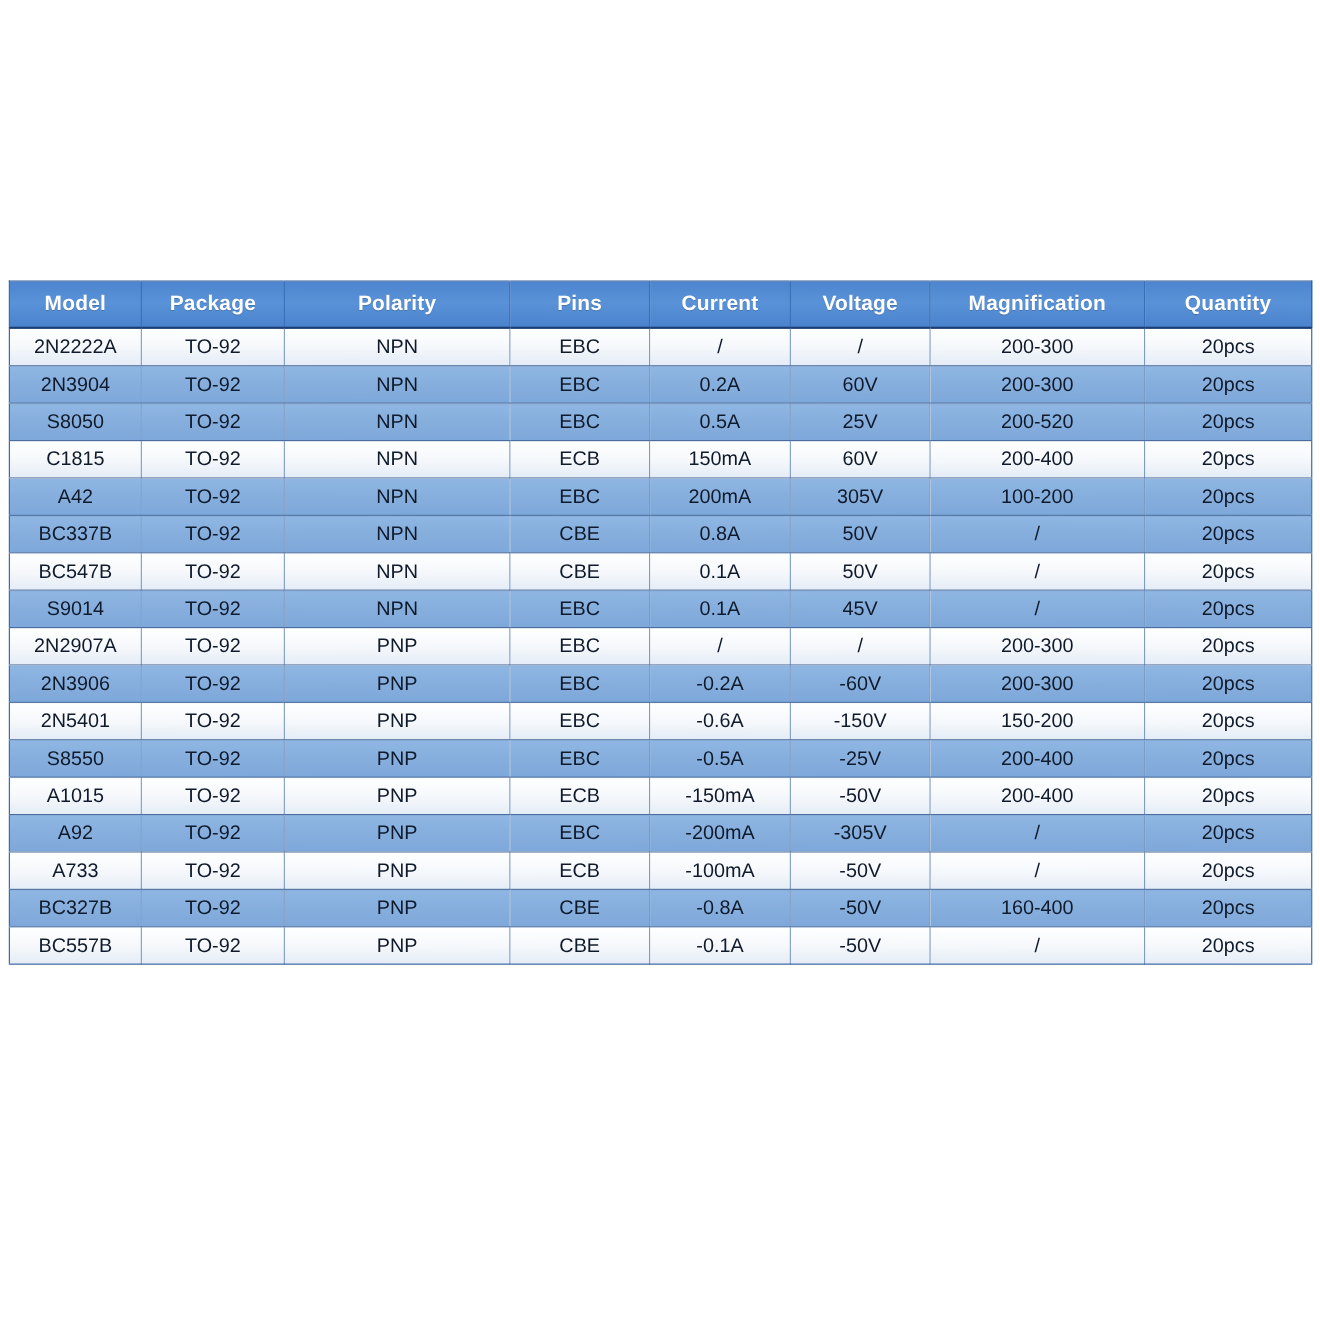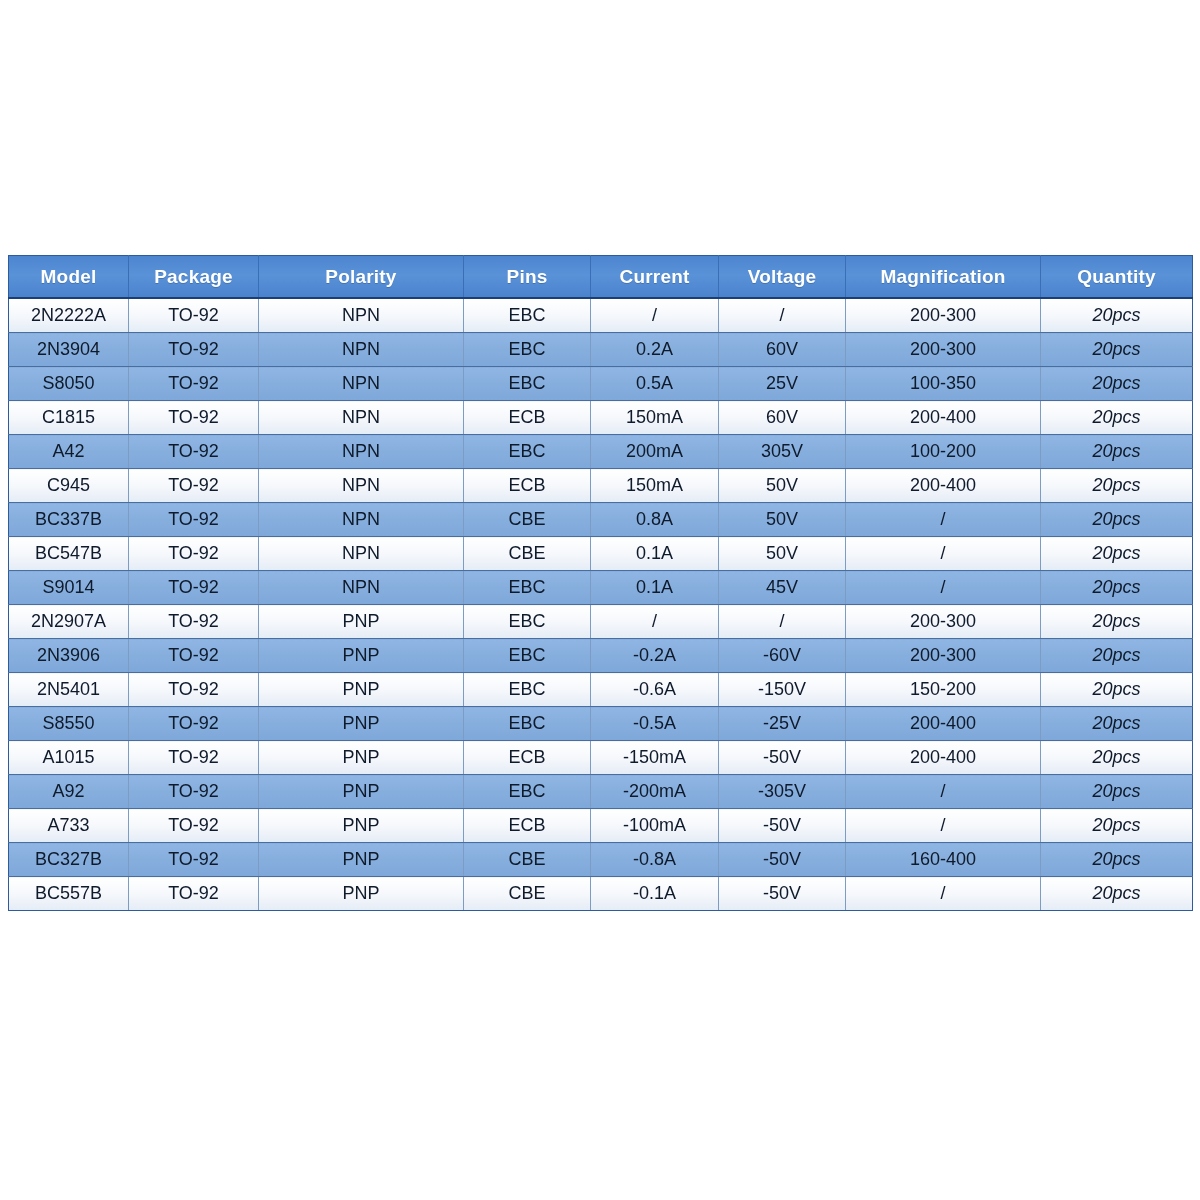--- a/index.html
+++ b/index.html
@@ -67,21 +67,21 @@
     text-align: center;
     vertical-align: middle;
     border-left: 1px solid #7d9cc4;
     border-right: 1px solid #7d9cc4;
     border-bottom: 1px solid #4a6d9e;
     white-space: nowrap;
     overflow: hidden;
     text-overflow: clip;
   }
   table.spec-table tbody td:first-child { border-left: none; margin-left: 35px; }
-  table.spec-table tbody td:last-child  { border-right: none; font-style: italic; }
+  table.spec-table tbody td:last-child  { border-right: none; }
 
   table.spec-table tbody tr.row-light td {
     background: linear-gradient(to bottom, #ffffff 0%, #f4f7fb 55%, #e4ecf6 100%);
   }
   table.spec-table tbody tr.row-dark td {
     background: linear-gradient(to bottom, #8fb6e3 0%, #86aedd 50%, #7ea8da 100%);
   }
   table.spec-table tbody tr:last-child td {
     border-bottom: 1px solid #2d5b9c;
   }
@@ -135,21 +135,21 @@
             <td>200-300</td>
             <td>20pcs</td>
           </tr>
           <tr class="row-dark">
             <td>S8050</td>
             <td>TO-92</td>
             <td>NPN</td>
             <td>EBC</td>
             <td>0.5A</td>
             <td>25V</td>
-            <td>100-350</td>
+            <td>200-520</td>
             <td>20pcs</td>
           </tr>
           <tr class="row-light">
             <td>C1815</td>
             <td>TO-92</td>
             <td>NPN</td>
             <td>ECB</td>
             <td>150mA</td>
             <td>60V</td>
             <td>200-400</td>
@@ -158,30 +158,20 @@
           <tr class="row-dark">
             <td>A42</td>
             <td>TO-92</td>
             <td>NPN</td>
             <td>EBC</td>
             <td>200mA</td>
             <td>305V</td>
             <td>100-200</td>
             <td>20pcs</td>
           </tr>
-          <tr class="row-light">
-            <td>C945</td>
-            <td>TO-92</td>
-            <td>NPN</td>
-            <td>ECB</td>
-            <td>150mA</td>
-            <td>50V</td>
-            <td>200-400</td>
-            <td>20pcs</td>
-          </tr>
           <tr class="row-dark">
             <td>BC337B</td>
             <td>TO-92</td>
             <td>NPN</td>
             <td>CBE</td>
             <td>0.8A</td>
             <td>50V</td>
             <td>/</td>
             <td>20pcs</td>
           </tr>

